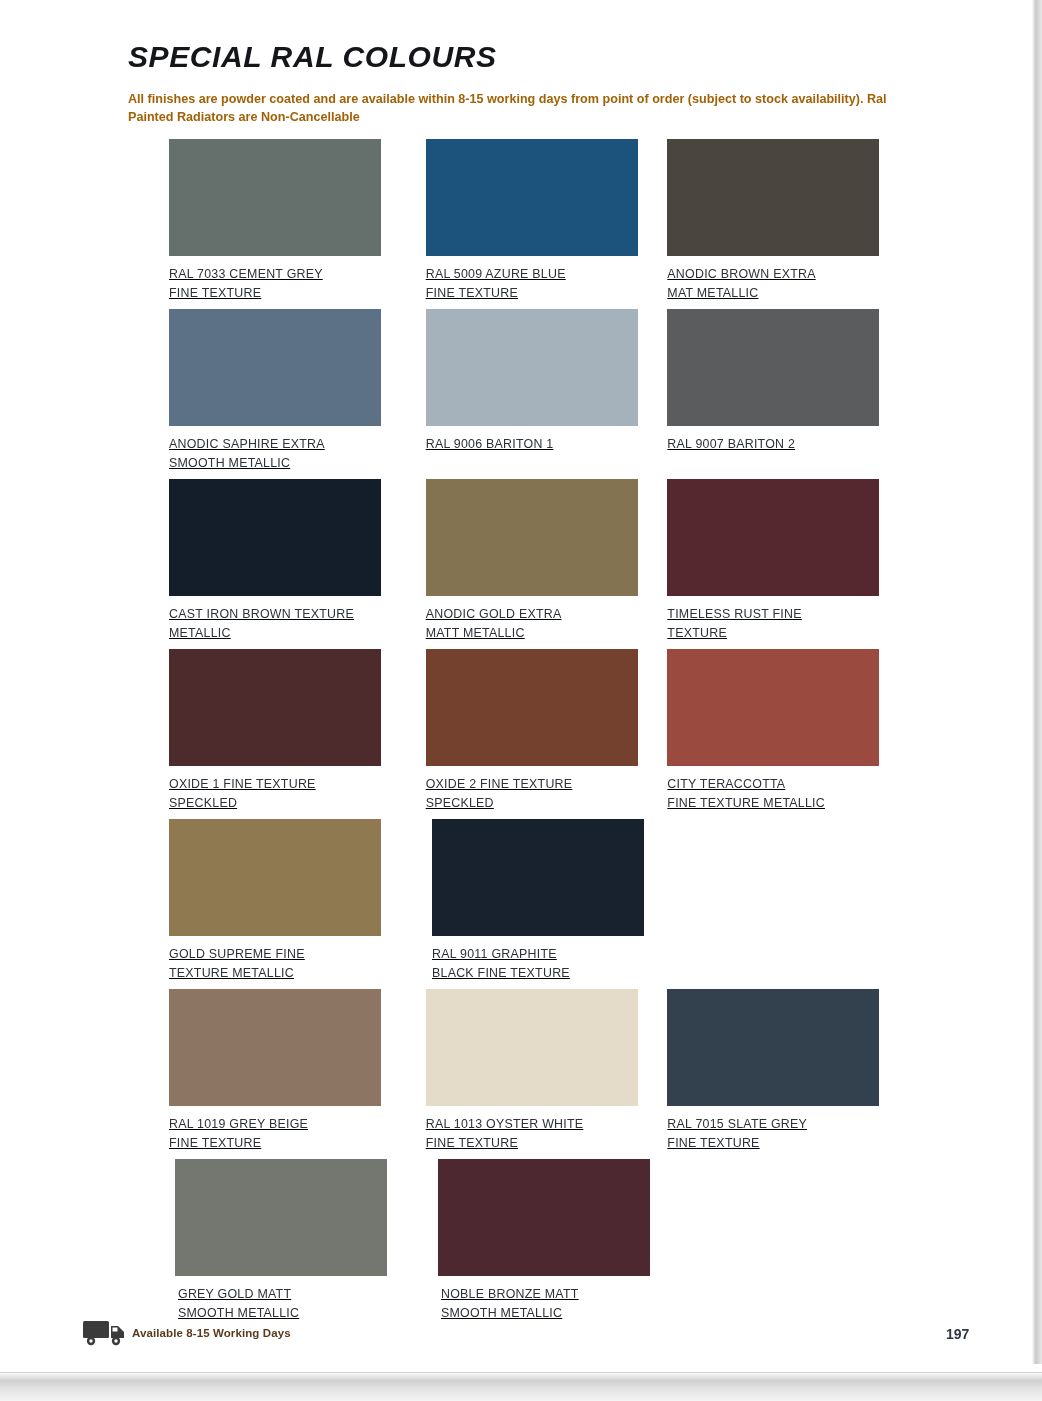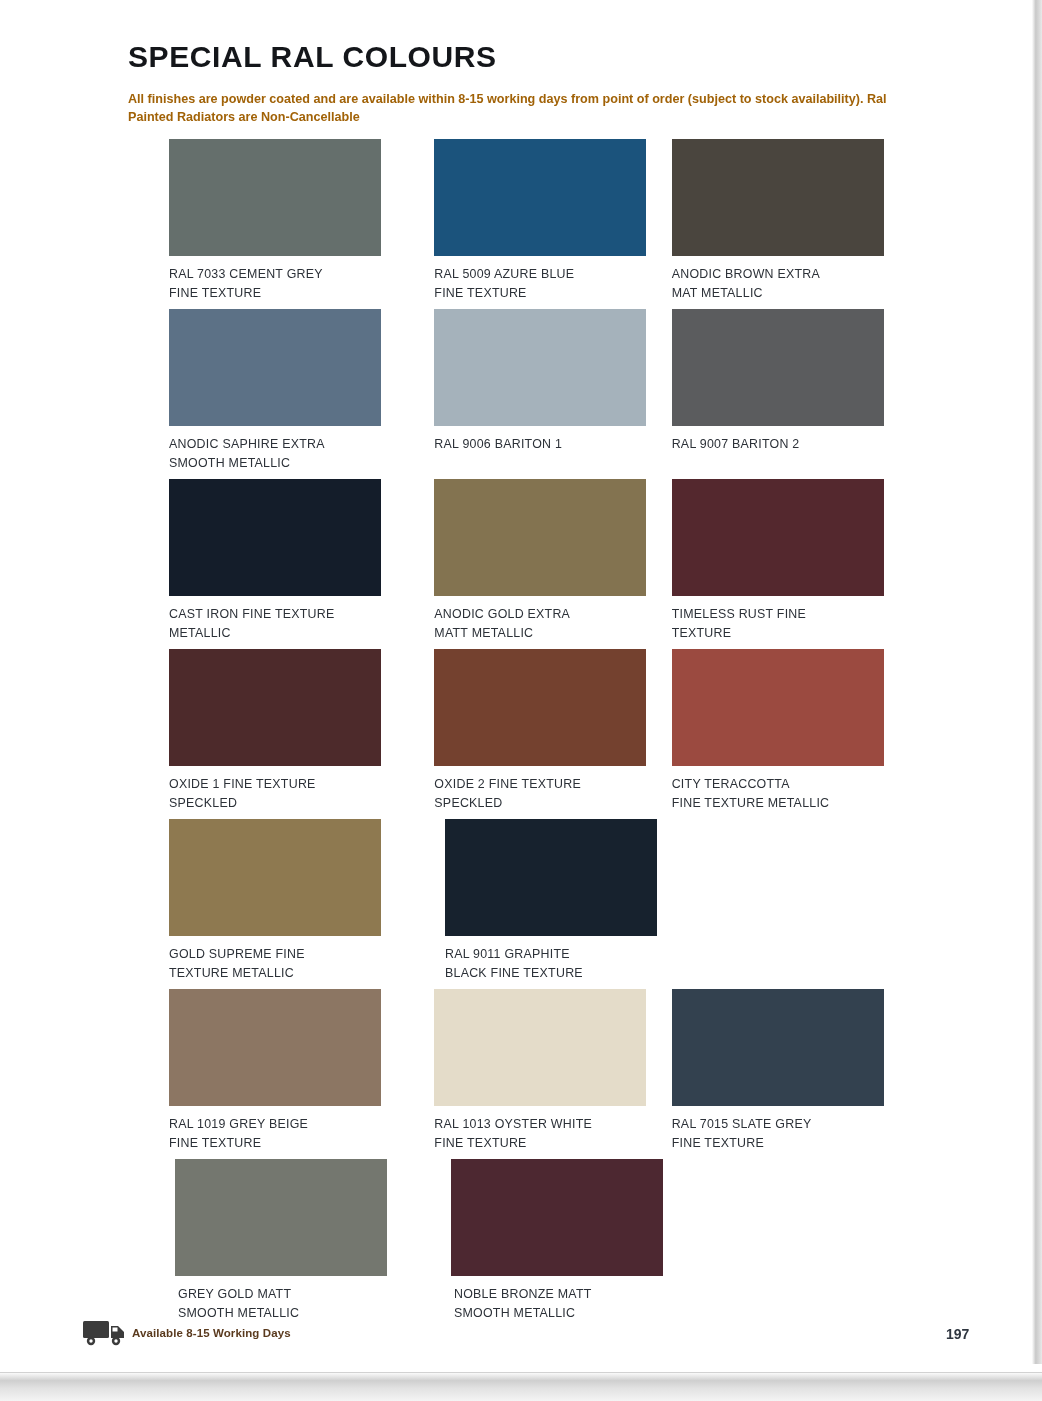--- a/index.html
+++ b/index.html
@@ -56,20 +56,21 @@
 
   .page-title {
     position: absolute;
     left: 128px;
     top: 40px;
     font-size: 30px;
     font-weight: bold;
     letter-spacing: 0.6px;
     color: #14161a;
     font-family: "Liberation Sans", sans-serif;
+    font-style: italic;
   }
 
   .page-subtitle {
     position: absolute;
     left: 128px;
     top: 90px;
     width: 790px;
     font-size: 12.6px;
     font-weight: bold;
     line-height: 1.45;
@@ -85,22 +86,23 @@
   }
   .swatch-row {
     display: flex;
     width: 740px;
     height: 170px;
   }
   .swatch-cell {
     width: 242px;
     margin-right: 5px;
     position: relative;
-  }
-  .swatch-cell:nth-child(2) { margin-left: 17px; padding-left: 12px; }
+    text-decoration: underline;
+  }
+  .swatch-cell:nth-child(2) { margin-left: 4px; padding-left: 12px; }
   .swatch-chip {
     width: 212px;
     height: 117px;
     display: block;
   }
   .swatch-label {
     margin-top: 9px;
     font-size: 12.4px;
     line-height: 1.52;
     color: #2c3138;
@@ -192,21 +194,21 @@
             <div class="swatch-label">RAL 9006 BARITON 1</div>
           </div>
           <div class="swatch-cell">
             <span class="swatch-chip" style="background: rgb(91, 92, 94);"></span>
             <div class="swatch-label">RAL 9007 BARITON 2</div>
           </div>
         </div>
         <div class="swatch-row">
           <div class="swatch-cell">
             <span class="swatch-chip" style="background: rgb(20, 29, 42);"></span>
-            <div class="swatch-label">CAST IRON FINE TEXTURE
+            <div class="swatch-label">CAST IRON BROWN TEXTURE
 METALLIC</div>
           </div>
           <div class="swatch-cell">
             <span class="swatch-chip" style="background: rgb(131, 115, 80);"></span>
             <div class="swatch-label">ANODIC GOLD EXTRA
 MATT METALLIC</div>
           </div>
           <div class="swatch-cell">
             <span class="swatch-chip" style="background: rgb(84, 40, 46);"></span>
             <div class="swatch-label">TIMELESS RUST FINE

